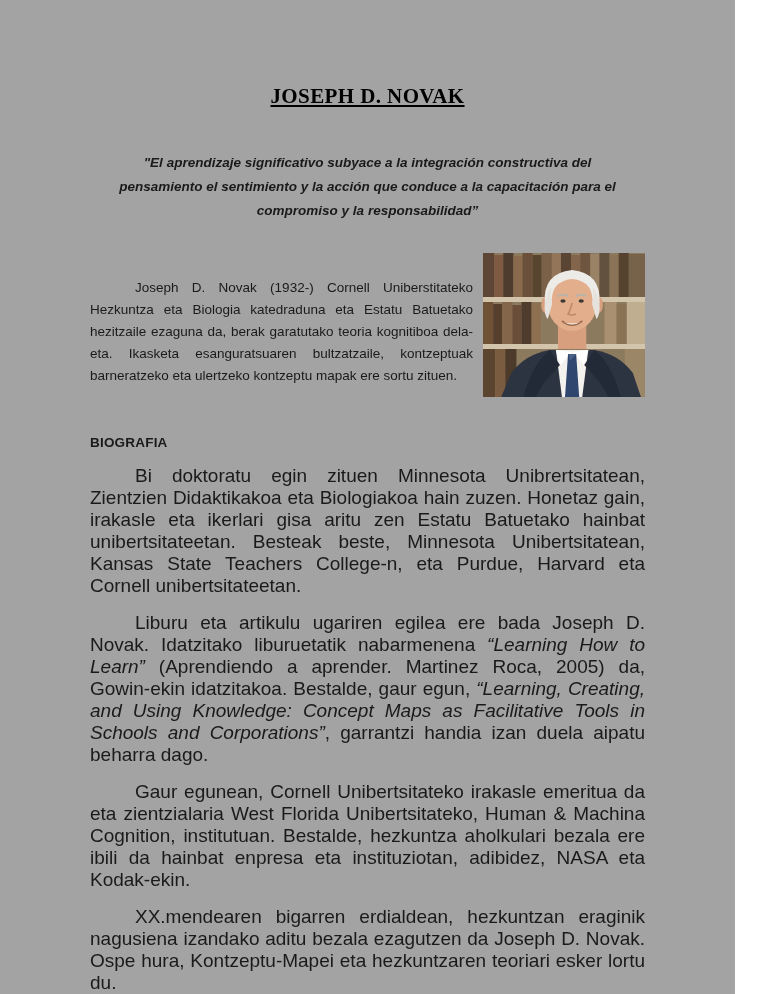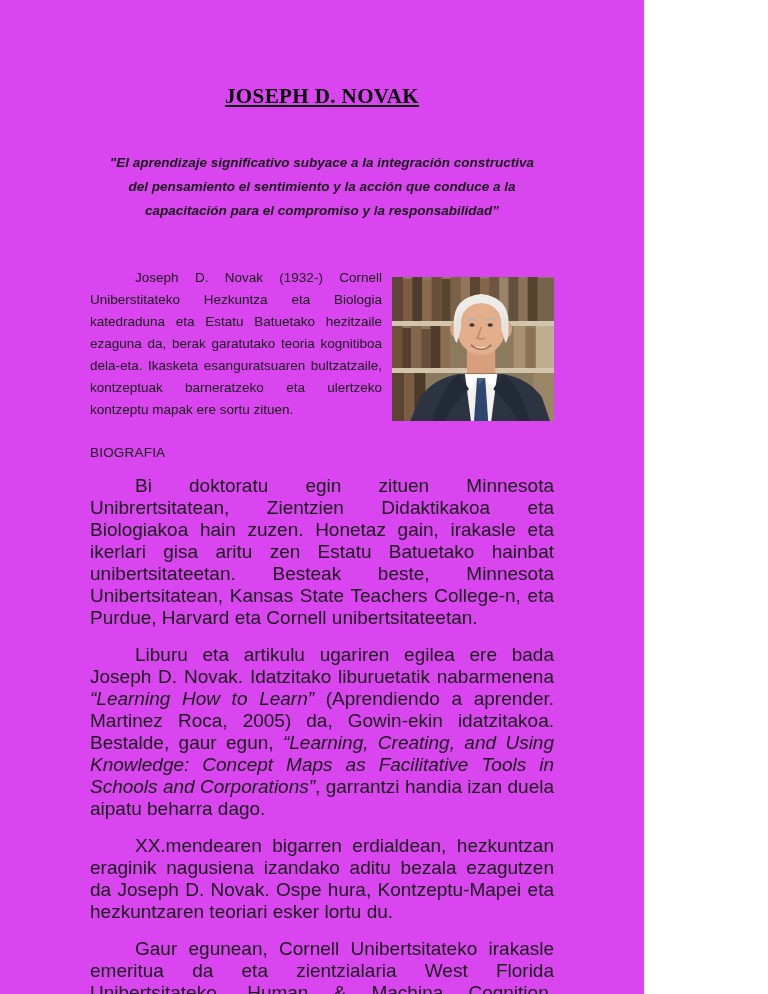--- a/index.html
+++ b/index.html
@@ -5,23 +5,23 @@
   * { margin: 0; padding: 0; box-sizing: border-box; }
   html, body { background: #ffffff; }
   body {
     width: 768px;
     height: 994px;
     font-family: "Liberation Sans", sans-serif;
     color: #1a1a1a;
     overflow: hidden;
   }
   .page {
-    width: 644px;
+    width: 735px;
     height: 994px;
-    background: #d946ef;
+    background: #a3a3a3;
     padding: 84px 90px 40px 90px;
   }
   .doc-title {
     text-align: center;
     font-family: "Liberation Serif", serif;
     font-size: 21px;
     font-weight: bold;
     letter-spacing: 0.4px;
     text-decoration: underline;
     color: #000000;
@@ -32,41 +32,41 @@
     text-align: center;
     font-weight: bold;
     font-style: italic;
     font-size: 13.5px;
     line-height: 24px;
     color: #1a1a1a;
   }
   .intro-row {
     margin-top: 30px;
     display: flex;
-    align-items: flex-end;
+    align-items: center;
     gap: 10px;
   }
   .intro-text {
     width: 406px;
     padding-top: 14px;
     text-align: justify;
     font-size: 13.5px;
     line-height: 22px;
     text-indent: 45px;
   }
   .photo-frame {
     flex: 0 0 auto;
     width: 162px;
     height: 144px;
   }
   .photo-frame svg { display: block; width: 162px; height: 144px; }
   .section-heading {
-    margin-top: 24px;
+    margin-top: 38px;
     font-size: 13.5px;
-    font-weight: normal;
+    font-weight: bold;
     letter-spacing: 0.2px;
   }
   .body-para {
     margin-top: 15px;
     text-align: justify;
     font-size: 19px;
     line-height: 22px;
     text-indent: 45px;
   }
   .italic { font-style: italic; }
@@ -147,17 +147,17 @@
     </div>
   </div>
 
   <h2 class="section-heading">BIOGRAFIA</h2>
 
   <p class="body-para">Bi doktoratu egin zituen Minnesota Unibrertsitatean, Zientzien Didaktikakoa eta Biologiakoa hain zuzen. Honetaz gain, irakasle eta ikerlari gisa aritu zen Estatu Batuetako hainbat unibertsitateetan. Besteak beste, Minnesota Unibertsitatean, Kansas State Teachers College-n, eta Purdue, Harvard eta Cornell unibertsitateetan.</p>
 
 
   <p class="body-para"><span>Liburu eta artikulu ugariren egilea ere bada Joseph D. Novak. Idatzitako liburuetatik nabarmenena </span><span class="italic">“Learning How to Learn”</span><span> (Aprendiendo a aprender. Martinez Roca, 2005) da, Gowin-ekin idatzitakoa. Bestalde, gaur egun, </span><span class="italic">“Learning, Creating, and Using Knowledge: Concept Maps as Facilitative Tools in Schools and Corporations”</span><span>, garrantzi handia izan duela aipatu beharra dago.</span></p>
 
+  <p class="body-para">Gaur egunean, Cornell Unibertsitateko irakasle emeritua da eta zientzialaria West Florida Unibertsitateko, Human &amp; Machina Cognition, institutuan. Bestalde, hezkuntza aholkulari bezala ere ibili da hainbat enpresa eta instituziotan, adibidez, NASA eta Kodak-ekin.</p>
+
   <p class="body-para">XX.mendearen bigarren erdialdean, hezkuntzan eraginik nagusiena izandako aditu bezala ezagutzen da Joseph D. Novak. Ospe hura, Kontzeptu-Mapei eta hezkuntzaren teoriari esker lortu du.</p>
-
-  <p class="body-para">Gaur egunean, Cornell Unibertsitateko irakasle emeritua da eta zientzialaria West Florida Unibertsitateko, Human &amp; Machina Cognition, institutuan. Bestalde, hezkuntza aholkulari bezala ere ibili da hainbat enpresa eta instituziotan, adibidez, NASA eta Kodak-ekin.</p>
 
 </div>
 
 </body></html>

